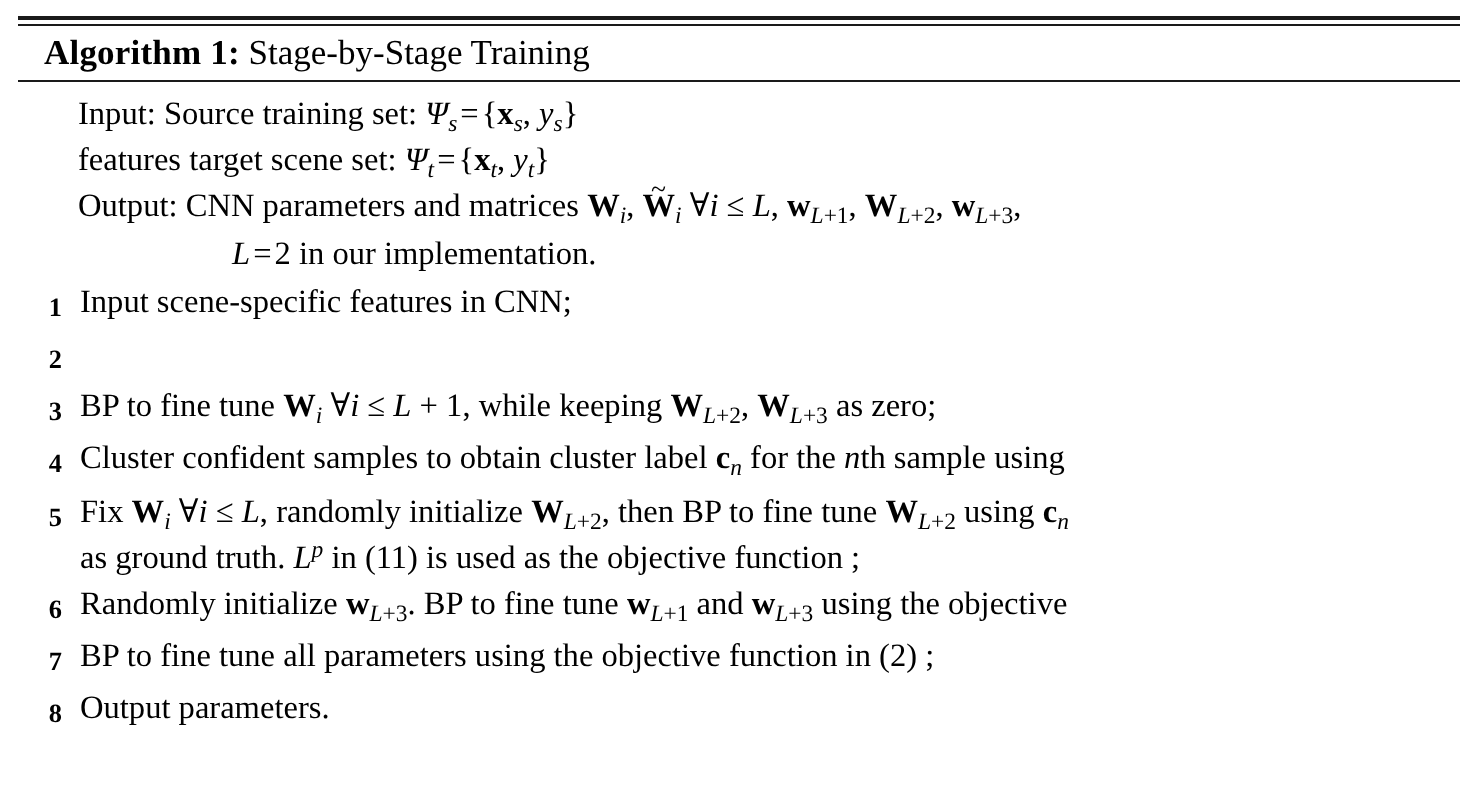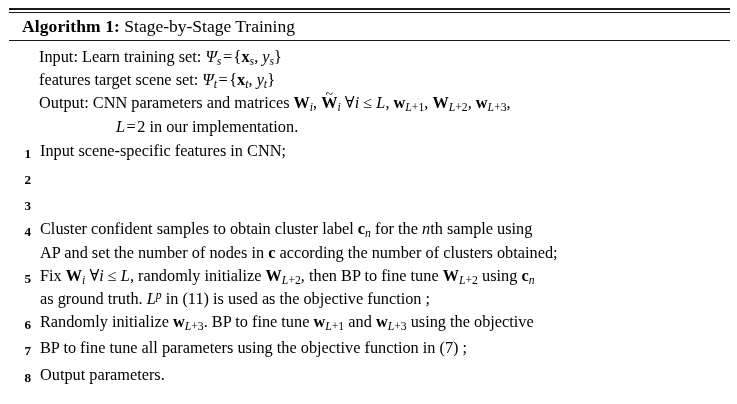--- a/index.html
+++ b/index.html
@@ -137,21 +137,21 @@
     <span class="algo-label">Algorithm 1:</span><span class="nbsp"> </span><span class="algo-name">Stage-by-Stage Training</span>
   </div>
 
   <div class="rule-thin"></div>
 
   <div id="algo-body">
 
     <div class="io-block">
 
       <div class="io-line">
-        <span class="kw">Input</span><span>: Learn training set: </span><span class="math"><span class="mi">Ψ</span><sub><span class="mi">s</span></sub><span class="op">=</span>{<span class="mb">x</span><sub><span class="mi">s</span></sub>,&nbsp;<span class="mi">y</span><sub><span class="mi">s</span></sub>}</span>
+        <span class="kw">Input</span><span>: Source training set: </span><span class="math"><span class="mi">Ψ</span><sub><span class="mi">s</span></sub><span class="op">=</span>{<span class="mb">x</span><sub><span class="mi">s</span></sub>,&nbsp;<span class="mi">y</span><sub><span class="mi">s</span></sub>}</span>
       </div>
 
       <div class="io-line">
         <span>features target scene set: </span><span class="math"><span class="mi">Ψ</span><sub><span class="mi">t</span></sub><span class="op">=</span>{<span class="mb">x</span><sub><span class="mi">t</span></sub>,&nbsp;<span class="mi">y</span><sub><span class="mi">t</span></sub>}</span>
       </div>
 
       <div class="io-line">
         <span class="kw">Output</span><span>: CNN parameters and matrices </span><span class="math"><span class="mb">W</span><sub><span class="mi">i</span></sub>, <span class="tilde-wrap"><span class="tilde-mark">~</span><span class="mb">W</span></span><sub><span class="mi">i</span></sub> ∀<span class="mi">i</span> ≤ <span class="mi">L</span>, <span class="mb">w</span><sub><span class="mi">L</span>+1</sub>, <span class="mb">W</span><sub><span class="mi">L</span>+2</sub>, <span class="mb">w</span><sub><span class="mi">L</span>+3</sub>,</span>
       </div>
 
@@ -167,40 +167,41 @@
         <div class="step-num">1</div>
         <div class="step-text">Input scene-specific features in CNN;</div>
       </div>
 
       <div class="step">
         <div class="step-num">2</div>
       </div>
 
       <div class="step">
         <div class="step-num">3</div>
+        <div class="step-text">BP to fine tune <span class="mb">W</span><sub><span class="mi">i</span></sub> ∀<span class="mi">i</span> ≤ <span class="mi">L</span> + 1, while keeping <span class="mb">W</span><sub><span class="mi">L</span>+2</sub>, <span class="mb">W</span><sub><span class="mi">L</span>+3</sub> as zero;</div>
       </div>
 
       <div class="step">
         <div class="step-num">4</div>
-        <div class="step-text">Cluster confident samples to obtain cluster label <span class="mb">c</span><sub><span class="mi">n</span></sub> for the <span class="mi">n</span>th sample using<span class="cont">AP and set the number of nodes in <span class="mb">c</span> according the number of clusters obtained;</span></div>
+        <div class="step-text">Cluster confident samples to obtain cluster label <span class="mb">c</span><sub><span class="mi">n</span></sub> for the <span class="mi">n</span>th sample using</div>
       </div>
 
       <div class="step">
         <div class="step-num">5</div>
         <div class="step-text">Fix <span class="mb">W</span><sub><span class="mi">i</span></sub> ∀<span class="mi">i</span> ≤ <span class="mi">L</span>, randomly initialize <span class="mb">W</span><sub><span class="mi">L</span>+2</sub>, then BP to fine tune <span class="mb">W</span><sub><span class="mi">L</span>+2</sub> using <span class="mb">c</span><sub><span class="mi">n</span></sub><span class="cont">as ground truth. <span class="mi">L</span><sup><span class="mi">p</span></sup> in (11) is used as the objective function ;</span></div>
       </div>
 
       <div class="step">
         <div class="step-num">6</div>
         <div class="step-text">Randomly initialize <span class="mb">w</span><sub><span class="mi">L</span>+3</sub>. BP to fine tune <span class="mb">w</span><sub><span class="mi">L</span>+1</sub> and <span class="mb">w</span><sub><span class="mi">L</span>+3</sub> using the objective</div>
       </div>
 
       <div class="step">
         <div class="step-num">7</div>
-        <div class="step-text">BP to fine tune all parameters using the objective function in (7) ;</div>
+        <div class="step-text">BP to fine tune all parameters using the objective function in (2) ;</div>
       </div>
 
       <div class="step">
         <div class="step-num">8</div>
         <div class="step-text">Output parameters.</div>
       </div>
 
     </div>
 
   </div>

